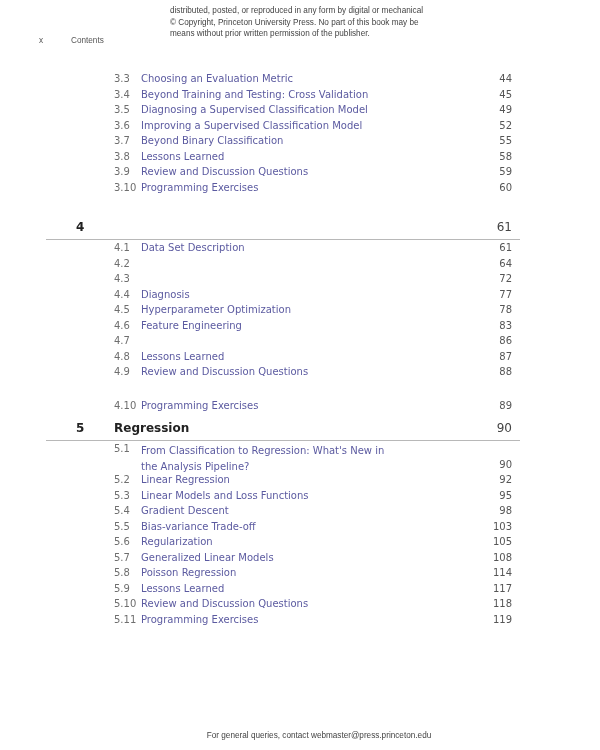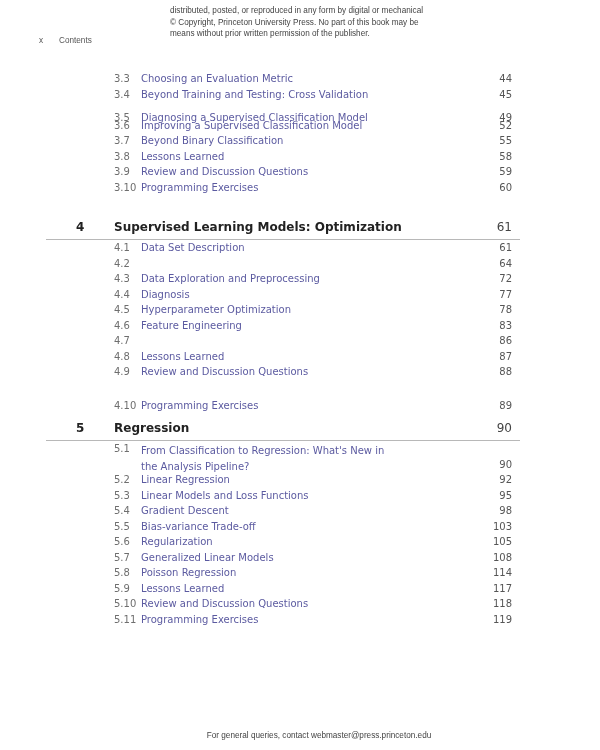--- a/index.html
+++ b/index.html
@@ -26,21 +26,21 @@
   .copyright div { white-space: nowrap; }
   .running-head {
     position: absolute;
     top: 36px;
     left: 0;
     width: 600px;
     font-size: 8.2px;
     color: #555555;
   }
   .running-head .folio { position: absolute; left: 39px; }
-  .running-head .title { position: absolute; left: 59px; }
+  .running-head .title { position: absolute; left: 71px; }
   .entry {
     position: absolute;
     left: 0;
     width: 600px;
     height: 16px;
     font-family: "DejaVu Sans", sans-serif;
     font-size: 10px;
     color: #5a5a96;
   }
   .entry .num {
@@ -130,21 +130,21 @@
 <div class="entry" style="top:73px">
   <span class="num">3.3</span>
   <span class="label">Choosing an Evaluation Metric</span>
   <span class="page">44</span>
 </div>
 <div class="entry" style="top:88.5px">
   <span class="num">3.4</span>
   <span class="label">Beyond Training and Testing: Cross Validation</span>
   <span class="page">45</span>
 </div>
-<div class="entry" style="top:112px">
+<div class="entry" style="top:104px">
   <span class="num">3.5</span>
   <span class="label">Diagnosing a Supervised Classification Model</span>
   <span class="page">49</span>
 </div>
 <div class="entry" style="top:119.5px">
   <span class="num">3.6</span>
   <span class="label">Improving a Supervised Classification Model</span>
   <span class="page">52</span>
 </div>
 <div class="entry" style="top:135px">
@@ -163,36 +163,34 @@
   <span class="page">59</span>
 </div>
 <div class="entry" style="top:181.5px">
   <span class="num">3.10</span>
   <span class="label">Programming Exercises</span>
   <span class="page">60</span>
 </div>
 
 <div class="chapter" style="top:220px">
   <span class="ch-num">4</span>
-  <span class="ch-title">Supervised Learning Models: Optimization</span>
   <span class="ch-page">61</span>
   <div class="rule"></div>
 </div>
 <div class="entry" style="top:242px">
   <span class="num">4.1</span>
   <span class="label">Data Set Description</span>
   <span class="page">61</span>
 </div>
 <div class="entry" style="top:257.5px">
   <span class="num">4.2</span>
   <span class="page">64</span>
 </div>
 <div class="entry" style="top:273px">
   <span class="num">4.3</span>
-  <span class="label">Data Exploration and Preprocessing</span>
   <span class="page">72</span>
 </div>
 <div class="entry" style="top:288.5px">
   <span class="num">4.4</span>
   <span class="label">Diagnosis</span>
   <span class="page">77</span>
 </div>
 <div class="entry" style="top:304px">
   <span class="num">4.5</span>
   <span class="label">Hyperparameter Optimization</span>

